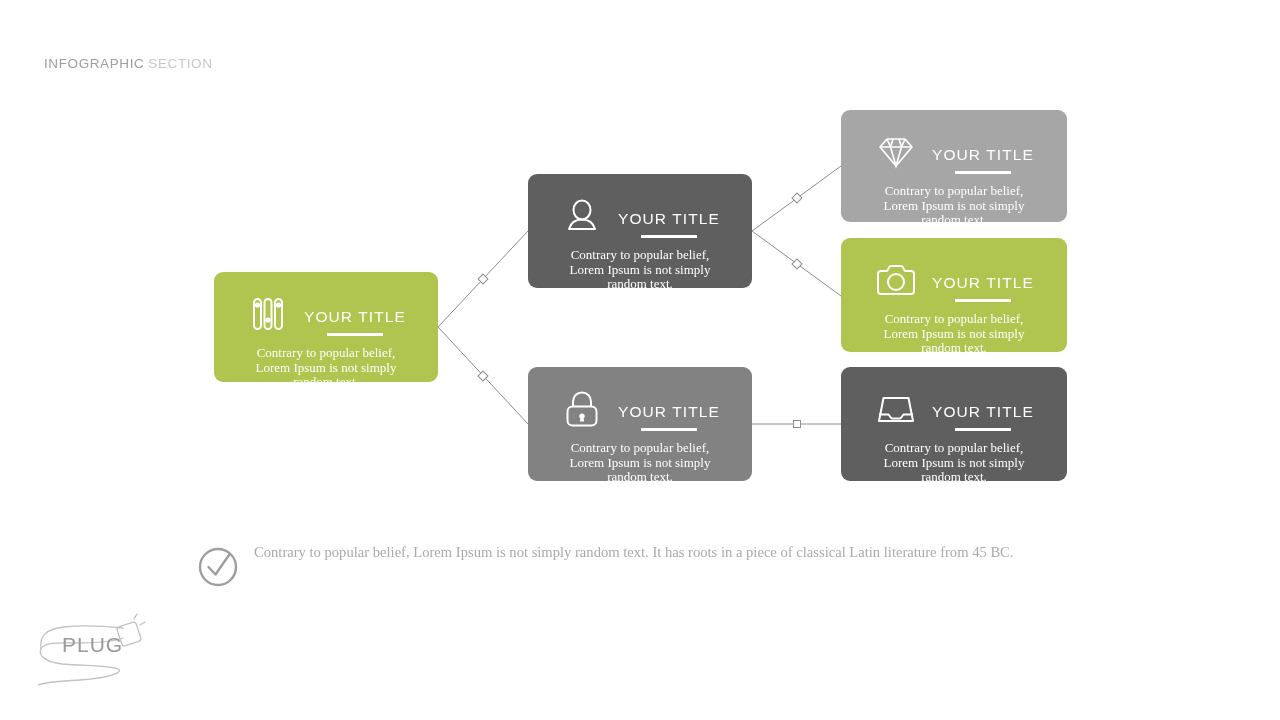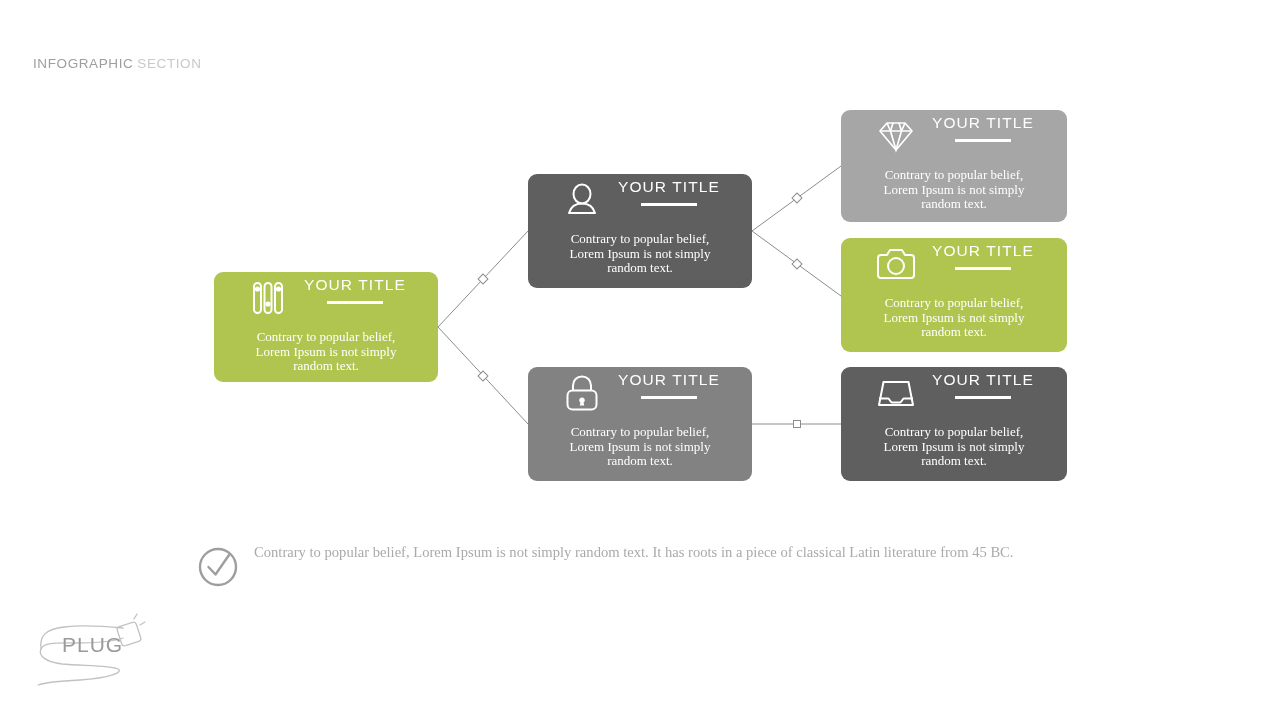--- a/index.html
+++ b/index.html
@@ -12,21 +12,21 @@
     height: 720px;
     position: relative;
     overflow: hidden;
     font-family: "Liberation Sans", sans-serif;
     -webkit-font-smoothing: antialiased;
   }
 
   
   .header {
     position: absolute;
-    left: 33px;
+    left: 44px;
     top: 56px;
     font-size: 13.5px;
     letter-spacing: 0.6px;
     white-space: nowrap;
   }
   .header .h-strong { color: #9e9e9e; }
   .header .h-light  { color: #c9c9c9; margin-left: 4px; }
 
   
   .connectors {
@@ -39,24 +39,24 @@
   
   .card {
     position: absolute;
     border-radius: 9px;
     box-sizing: border-box;
     color: #ffffff;
     overflow: hidden;
   }
   .card-head {
     display: flex;
-    align-items: flex-start;
+    align-items: flex-end;
     justify-content: center;
     gap: 14px;
-    padding-top: 4px;
+    padding-top: 20px;
   }
   .card-icon {
     width: 44px;
     height: 44px;
     flex: 0 0 44px;
     display: flex;
     align-items: center;
     justify-content: center;
   }
   .card-icon svg { display: block; }

